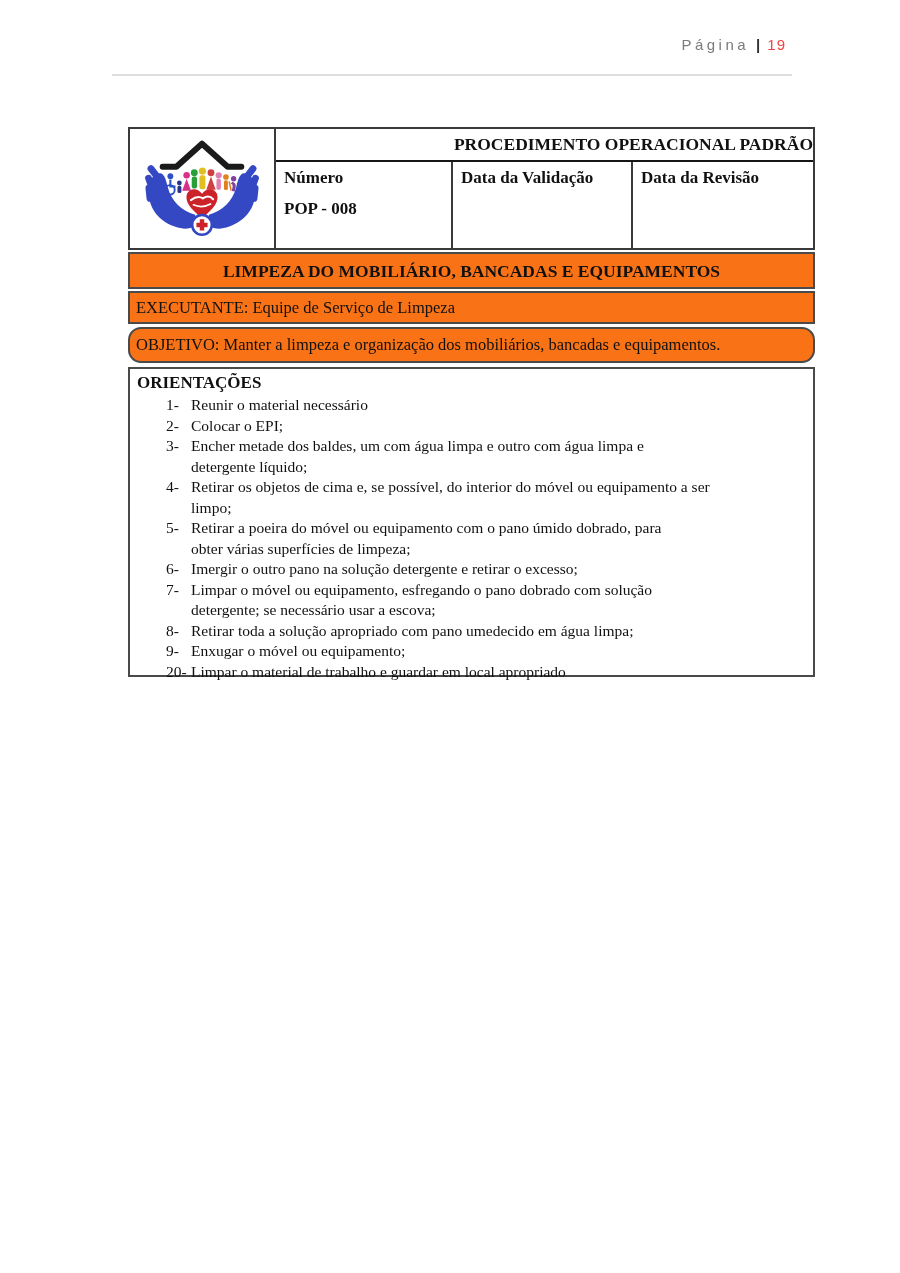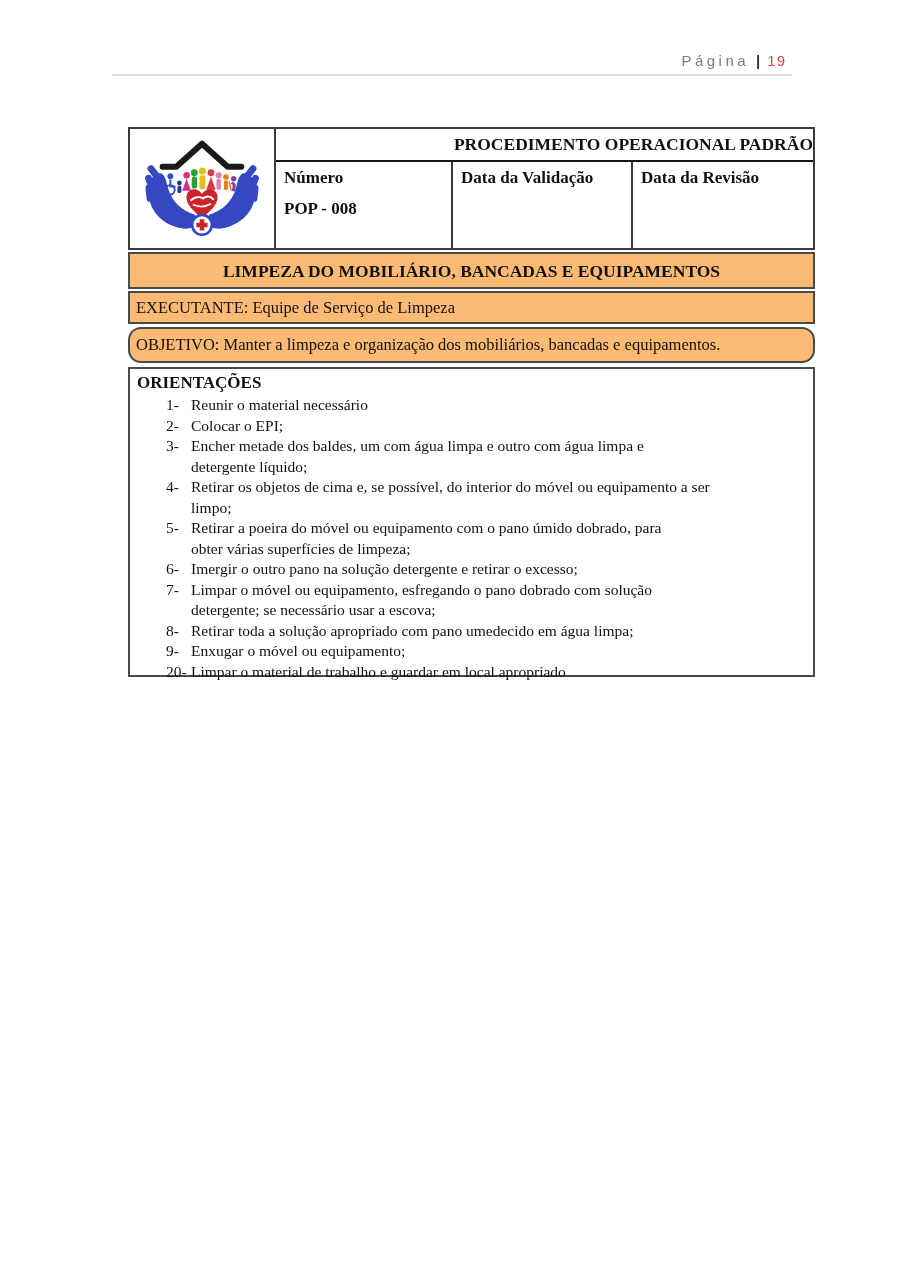--- a/index.html
+++ b/index.html
@@ -1,40 +1,40 @@
 <!DOCTYPE html>
 <html><head>
 <meta charset="utf-8">
 <style>
   html,body{margin:0;padding:0;background:#ffffff;}
   body{width:900px;height:1273px;position:relative;font-family:"Liberation Serif", serif;color:#111;}
 
   
-  .page-head{position:absolute;top:52px;right:114px;font-family:"Liberation Sans", sans-serif;font-size:15px;display:flex;align-items:baseline;gap:7px;}
+  .page-head{position:absolute;top:36px;right:114px;font-family:"Liberation Sans", sans-serif;font-size:15px;display:flex;align-items:baseline;gap:7px;}
   .page-head .lbl{color:#7b7b7b;letter-spacing:3.5px;}
   .page-head .sep{color:#333;font-weight:bold;}
   .page-head .num{color:#ef4444;font-weight:normal;letter-spacing:1px;}
   .page-rule{position:absolute;top:74px;left:112px;width:680px;height:2px;background:#dddddd;}
 
   
   .doc{position:absolute;left:128px;top:127px;width:687px;}
   .doc *{box-sizing:border-box;}
 
   
   .header-table{height:123px;border:2px solid #3a3a3a;display:grid;grid-template-columns:146px 1fr;}
   .logo-cell{border-right:2px solid #3a3a3a;display:flex;align-items:center;justify-content:center;}
   .ht-right{display:flex;flex-direction:column;}
   .pop-title{height:33px;border-bottom:2px solid #161616;text-align:right;font-weight:bold;font-size:17.5px;padding-top:5px;}
   .meta-row{flex:1;display:grid;grid-template-columns:177px 180px 1fr;}
   .meta-cell{padding:6px 8px;font-weight:bold;font-size:17px;}
   .meta-cell.b{border-right:2px solid #3a3a3a;}
   .meta-cell .v{margin-top:11px;}
 
   
-  .row{border:2px solid #4a4a4a;background:#fdba74;}
+  .row{border:2px solid #4a4a4a;background:#f97316;}
   .row-title{margin-top:2px;height:37px;text-align:center;font-weight:bold;font-size:17.5px;padding-top:7px;}
   .row-exec{margin-top:2px;height:33px;font-size:16.5px;padding:5px 6px 0 6px;}
   .row-obj{margin-top:3px;height:36px;font-size:16.5px;padding:6px 6px 0 6px;border-radius:13px;}
 
   
   .box-orient{margin-top:4px;height:310px;border:2px solid #4a4a4a;padding-top:4px;}
   .o-head{font-weight:bold;font-size:17px;padding-left:7px;margin-bottom:2px;}
   .o-item{display:flex;padding-left:36px;font-size:15.5px;line-height:20.5px;}
   .o-num{flex:0 0 25px;}
   .o-txt{flex:1;white-space:pre-wrap;}

